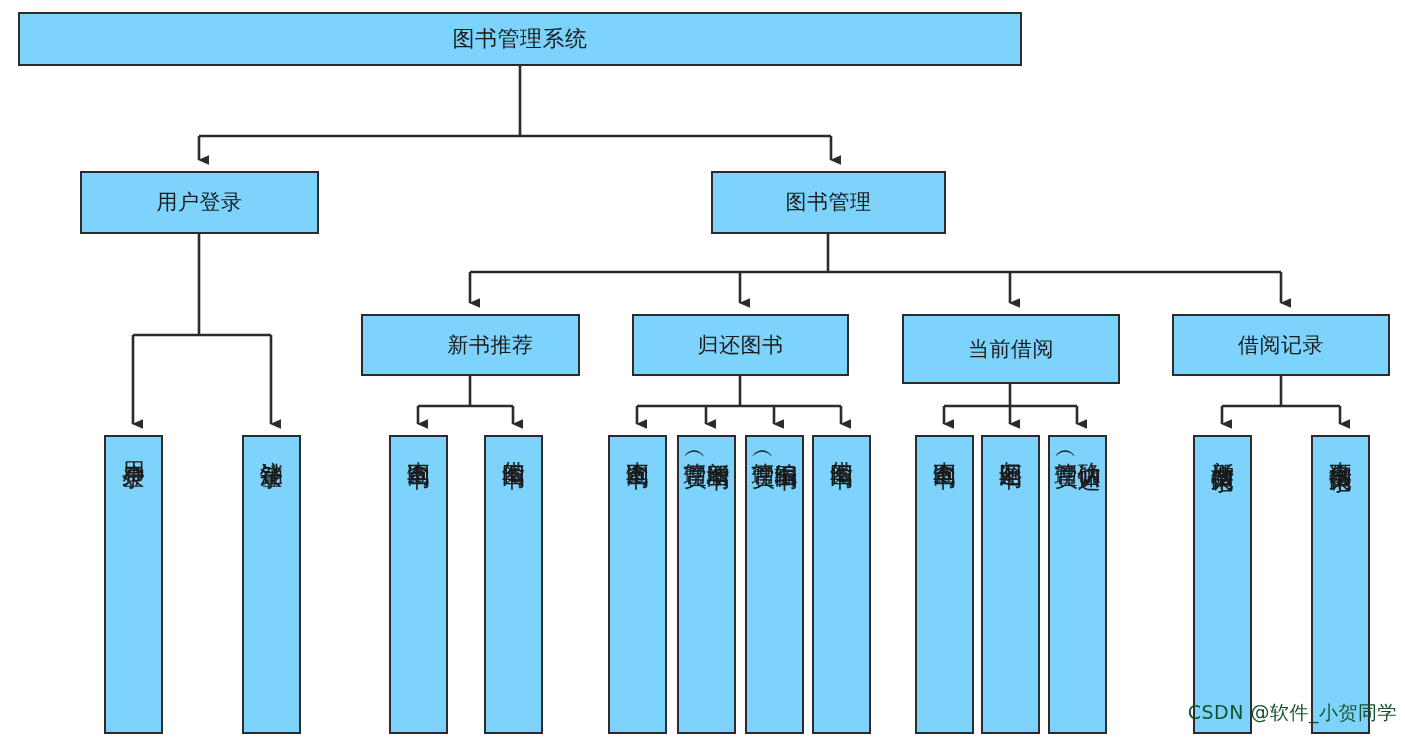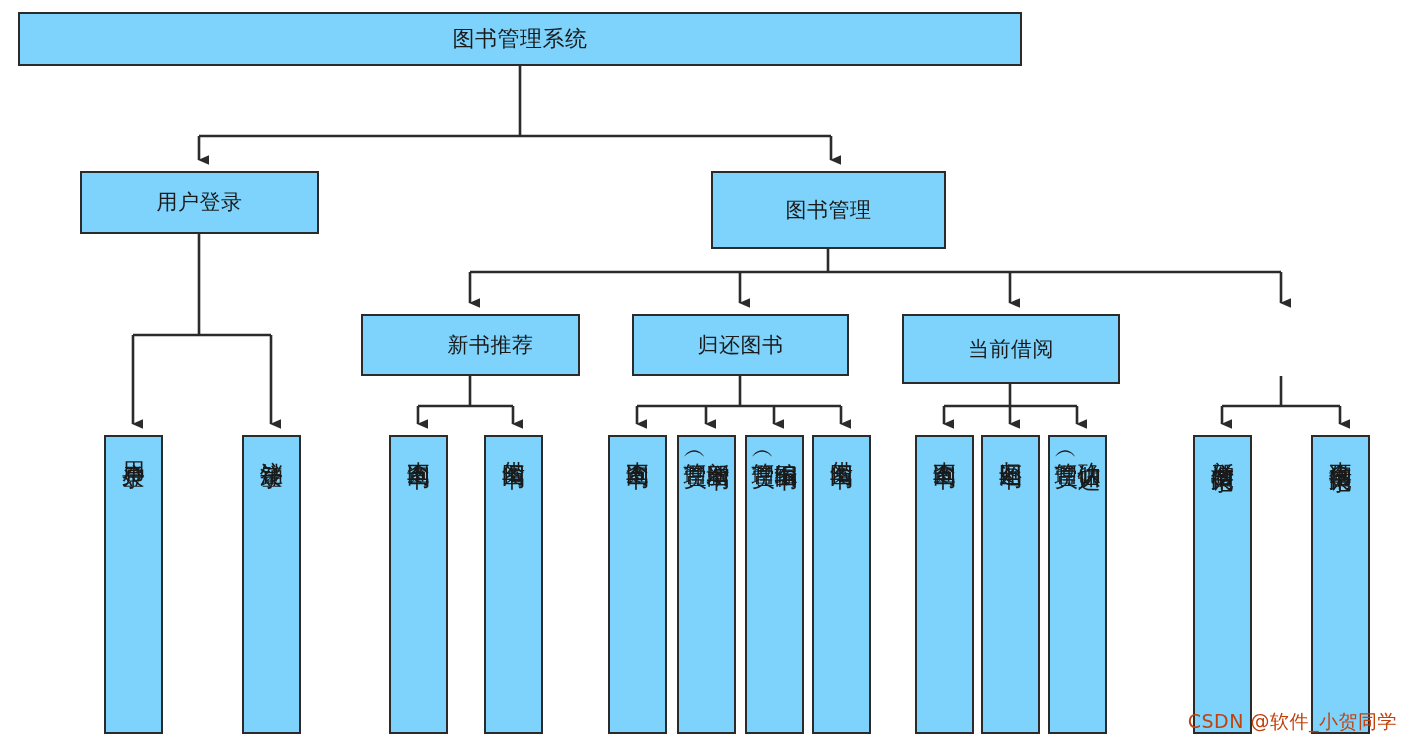--- a/index.html
+++ b/index.html
@@ -54,23 +54,23 @@
   .node.vert .label {
     writing-mode: vertical-rl;
     text-orientation: upright;
     font-size: 23px;
     line-height: 1.0;
     letter-spacing: 2px;
   }
   .watermark {
     position: absolute;
     right: 8px;
-    bottom: 12px;
+    bottom: 21px;
     font-size: 19px;
-    color: #c2410c;
+    color: #14532d;
     z-index: 5;
     white-space: nowrap;
     letter-spacing: 0.5px;
   }
 </style>
 </head>
 <body>
 
 <div id="canvas">
 
@@ -124,32 +124,35 @@
     </g>
   </svg>
 
   <div class="node root horiz" style="left:18px; top:12px; width:1004px; height:54px;">
     <span class="label">图书管理系统</span>
   </div>
 
   <div class="node horiz" style="left:80px; top:171px; width:239px; height:63px;">
     <span class="label">用户登录</span>
   </div>
-  <div class="node horiz" style="left:711px; top:171px; width:235px; height:78px;">
+  <div class="node horiz" style="left:711px; top:171px; width:235px; height:63px;">
     <span class="label">图书管理</span>
   </div>
 
   <div class="node horiz" style="left:361px; top:314px; width:219px; height:62px;padding-left:40px;">
     <span class="label">新书推荐</span>
   </div>
   <div class="node horiz" style="left:632px; top:314px; width:217px; height:62px;">
     <span class="label">归还图书</span>
   </div>
   <div class="node horiz" style="left:902px; top:314px; width:218px; height:70px;">
     <span class="label">当前借阅</span>
+  </div>
+  <div class="node horiz" style="left:1172px; top:314px; width:218px; height:62px;">
+    <span class="label">借阅记录</span>
   </div>
 
   <div class="node vert" style="left:104px; top:435px; width:59px; height:299px;">
     <span class="label">用户登录</span>
   </div>
   <div class="node vert" style="left:242px; top:435px; width:59px; height:299px;">
     <span class="label">注销登录</span>
   </div>
 
   <div class="node vert" style="left:389px; top:435px; width:59px; height:299px;">

